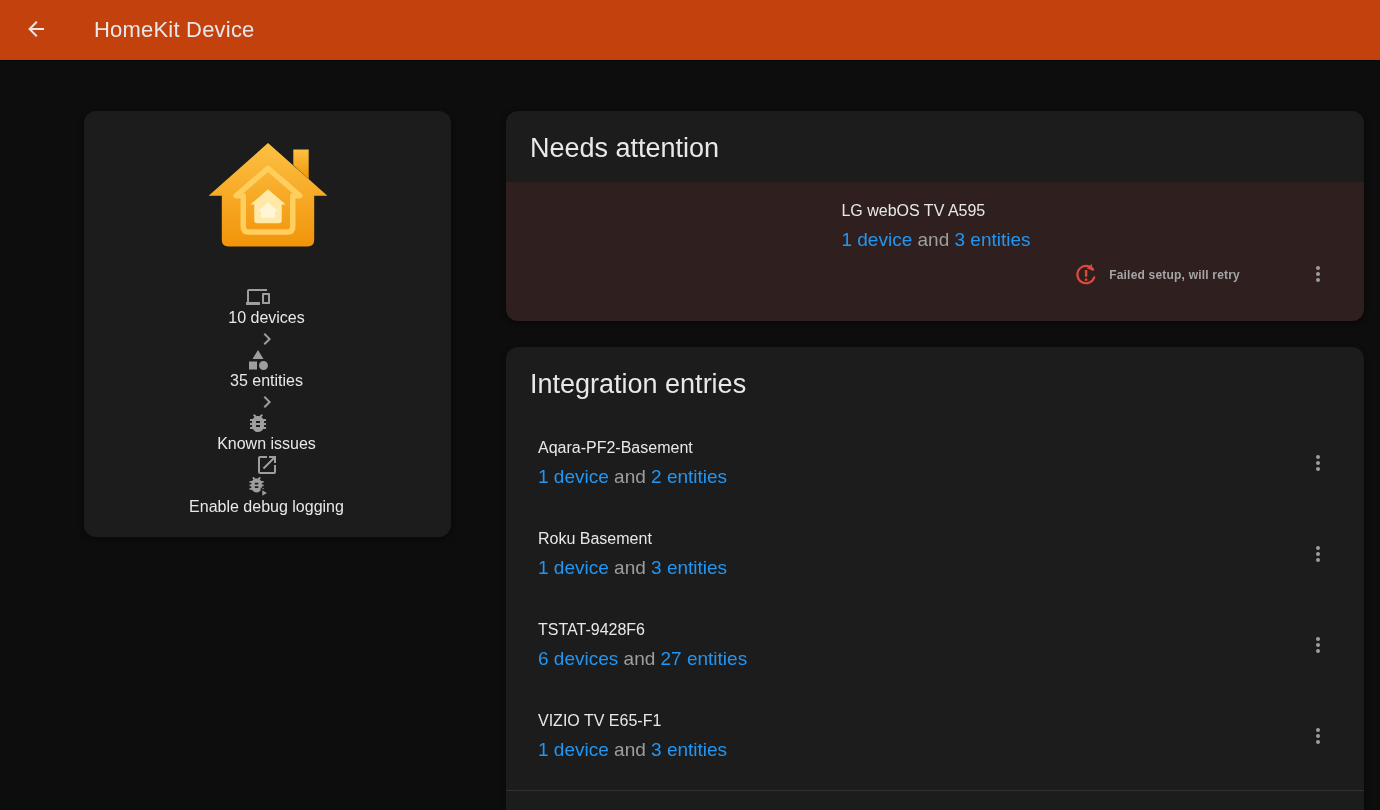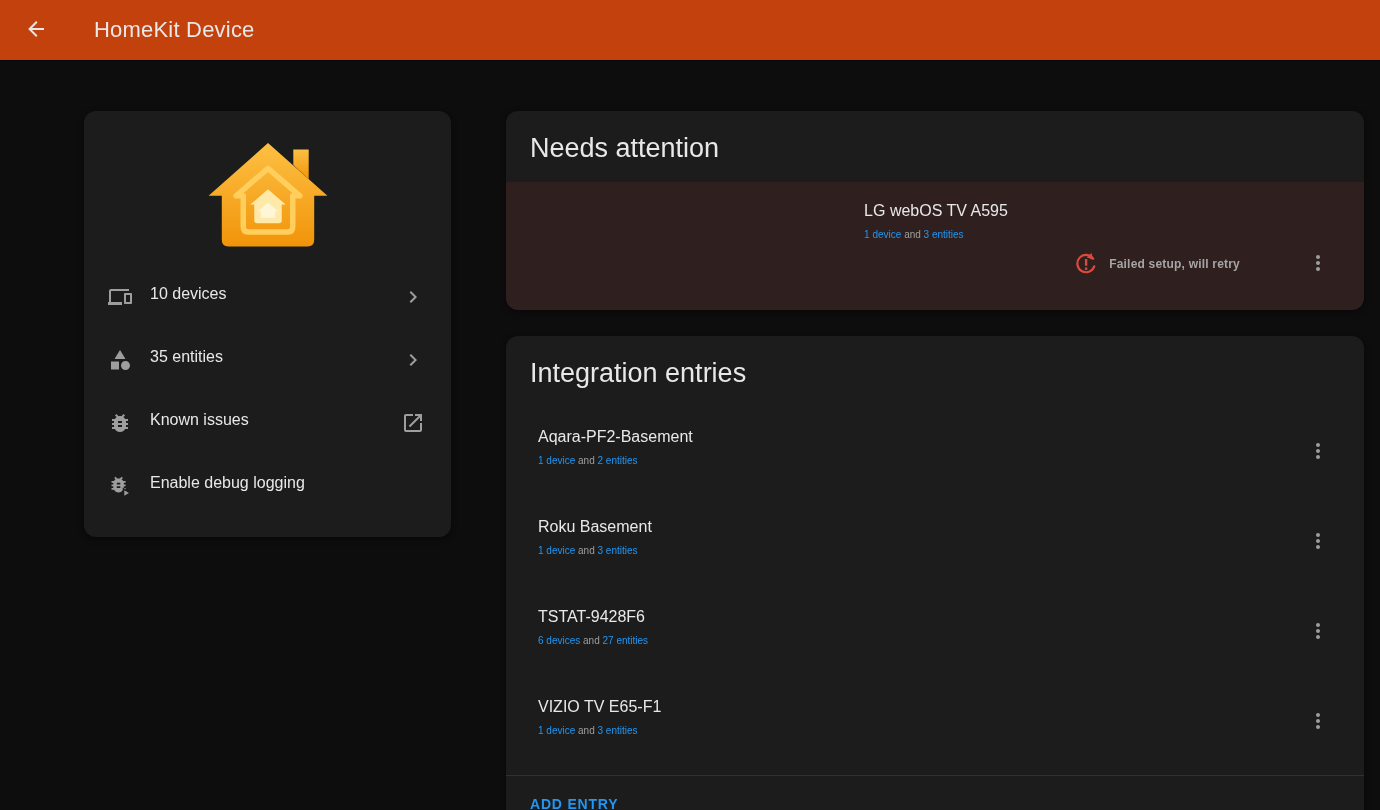--- a/index.html
+++ b/index.html
@@ -27,52 +27,52 @@
   .card {
     background:#1c1c1c; border-radius:12px;
     box-shadow:0 2px 6px rgba(0,0,0,.45);
   }
 
   
   .overview-card { width:367px; flex:none; overflow:hidden; }
   .logo-area { display:flex; justify-content:center; align-items:center; height:174px; }
   .homekit-logo { width:132px; height:118px; }
   .menu-row {
-    display:flex; align-items:flex-start; height:63px; padding:0 26px 0 24px; cursor:pointer;
+    display:flex; align-items:center; height:63px; padding:0 26px 0 24px; cursor:pointer;flex-direction:column;
   }
   .menu-row .lead { width:24px; height:24px; color:#9e9e9e; margin-right:18px; flex:none; }
   .menu-row .lead svg, .menu-row .trail svg { width:24px; height:24px; fill:currentColor; display:block; }
   .menu-row .label { font-size:16px; flex:1; color:#e8e8e8; }
   .menu-row .trail { width:24px; height:24px; color:#9e9e9e; flex:none; }
 
   
   .right-col { flex:1; display:flex; flex-direction:column; gap:26px;margin-left:32px; }
   .card-title { font-size:27px; font-weight:400; margin:0; padding:22px 24px 18px; color:#e8e8e8; }
 
   
   .attention-row {
     background:rgba(219,68,55,.10);
     border-radius:0 0 12px 12px;
     display:flex; align-items:center;
     padding:20px 22px 22px 24px;
     flex-direction:column;
   }
   .entry-name { font-size:16px; color:#e8e8e8; }
-  .entry-links { margin-top:9px; font-size:10px; }
+  .entry-links { margin-top:9px; font-size:19px; }
   .entry-links a { color:#2196f3; text-decoration:none; cursor:pointer; }
   .entry-links .and { color:#9e9e9e; }
   .attention-right { margin-left:auto; display:flex; align-items:center; }
   .status-icon { width:26px; height:26px; color:#dc4a3d; margin-right:10px; }
   .status-icon svg { width:26px; height:26px; display:block; }
   .status-text { font-size:12px; font-weight:700; color:#a5a5a5; letter-spacing:.2px; }
   .dots-btn { margin-left:54px; color:#9e9e9e; }
 
   
   .entries-card { padding-bottom:0; }
-  .entry-row { display:flex; align-items:flex-start; padding:21px 22px 21px 32px; }
+  .entry-row { display:flex; align-items:flex-end; padding:21px 22px 21px 32px; }
   .entry-row .dots-btn { margin-left:auto; }
   .divider { height:1px; background:#313131; margin-top:8px; }
   .add-entry {
     display:inline-block; margin:10px 12px 14px; padding:10px 12px;
     background:transparent; border:none; cursor:pointer;
     color:#2196f3; font-family:"Liberation Sans", sans-serif;
     font-size:14px; font-weight:700; letter-spacing:.8px;
   }
 </style>
 </head>

